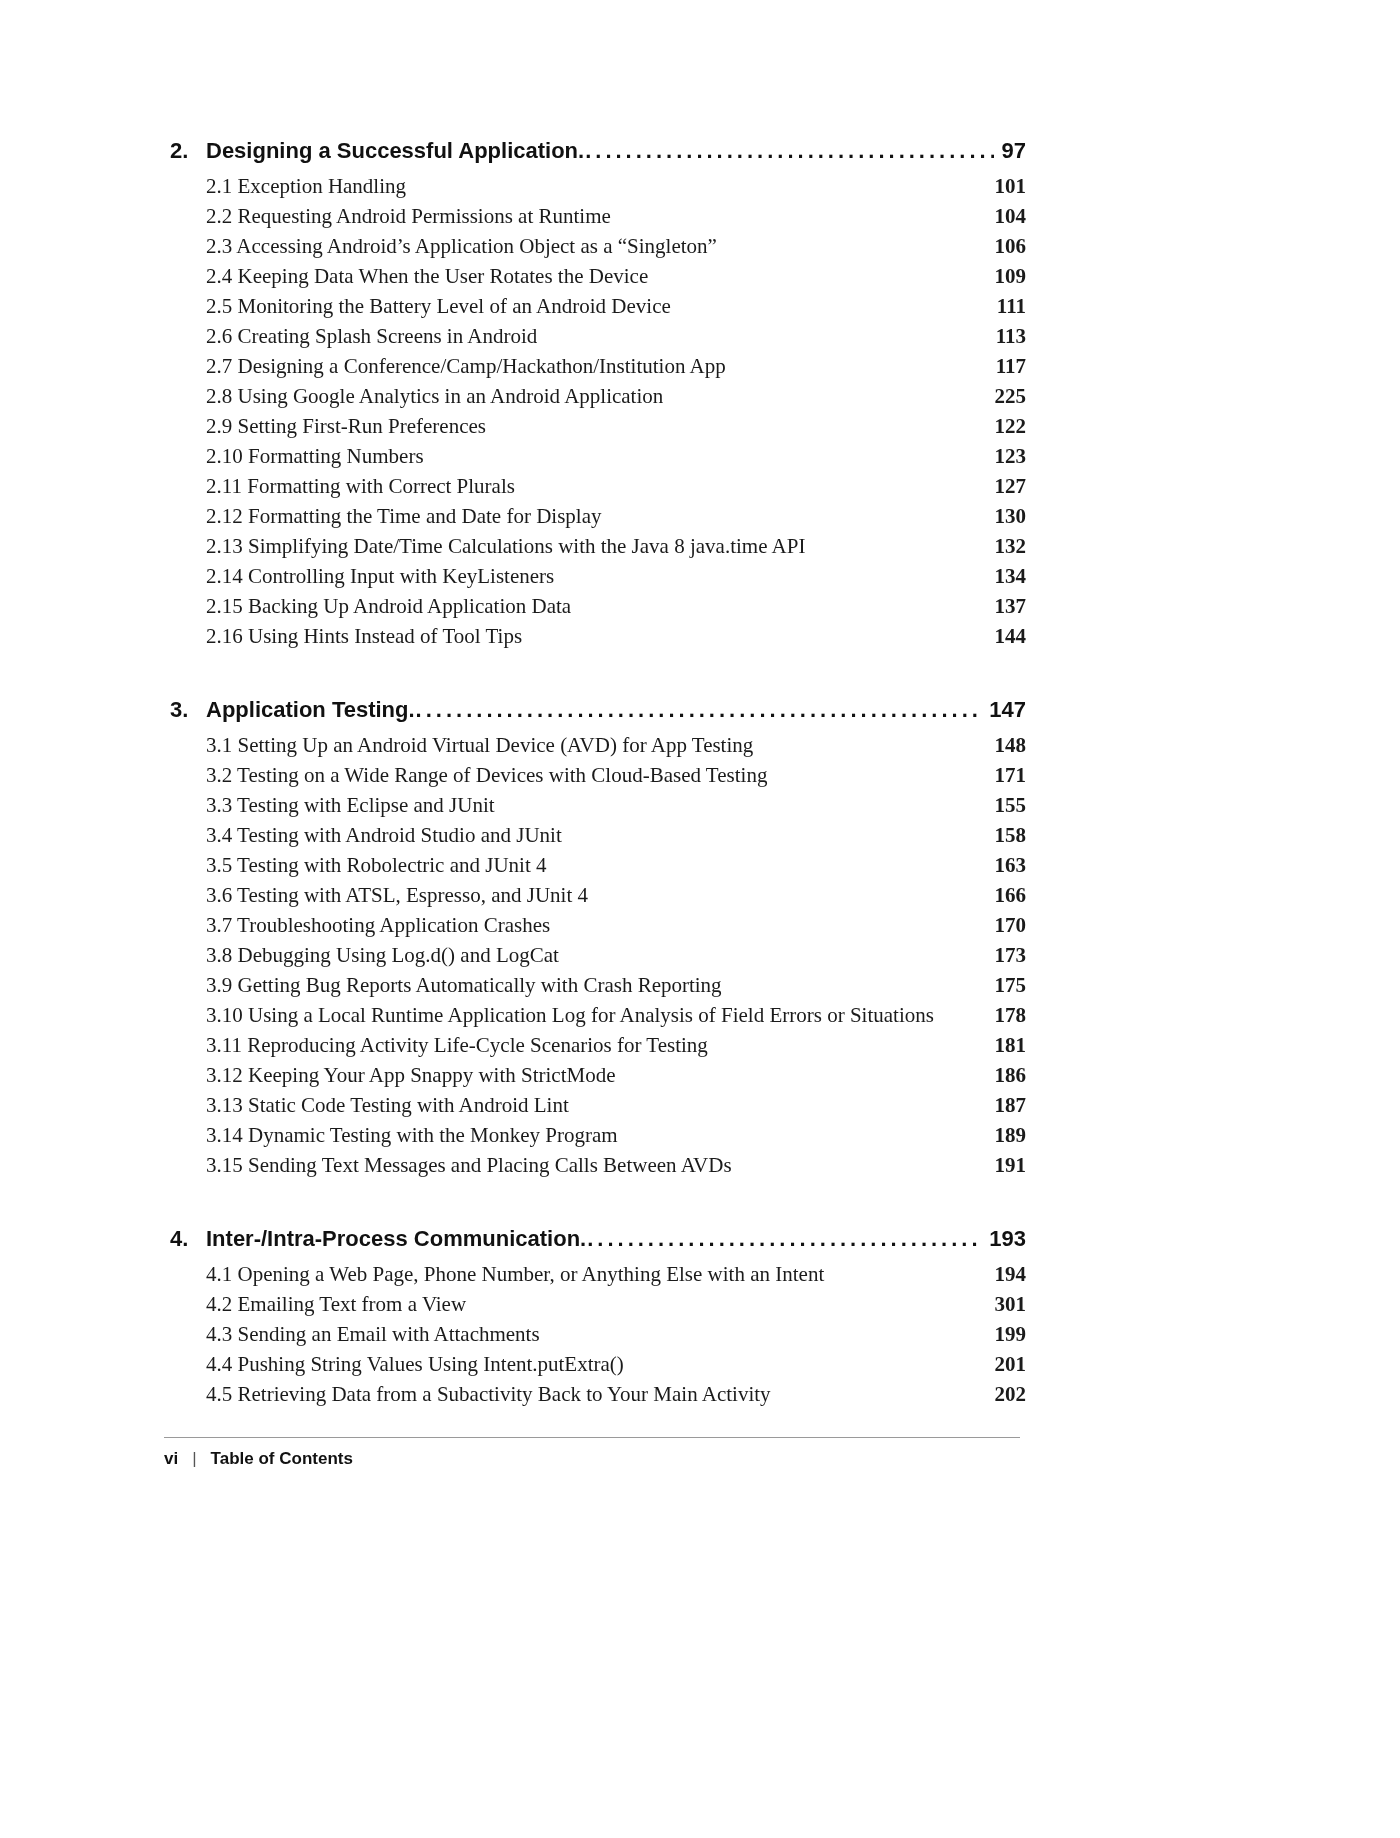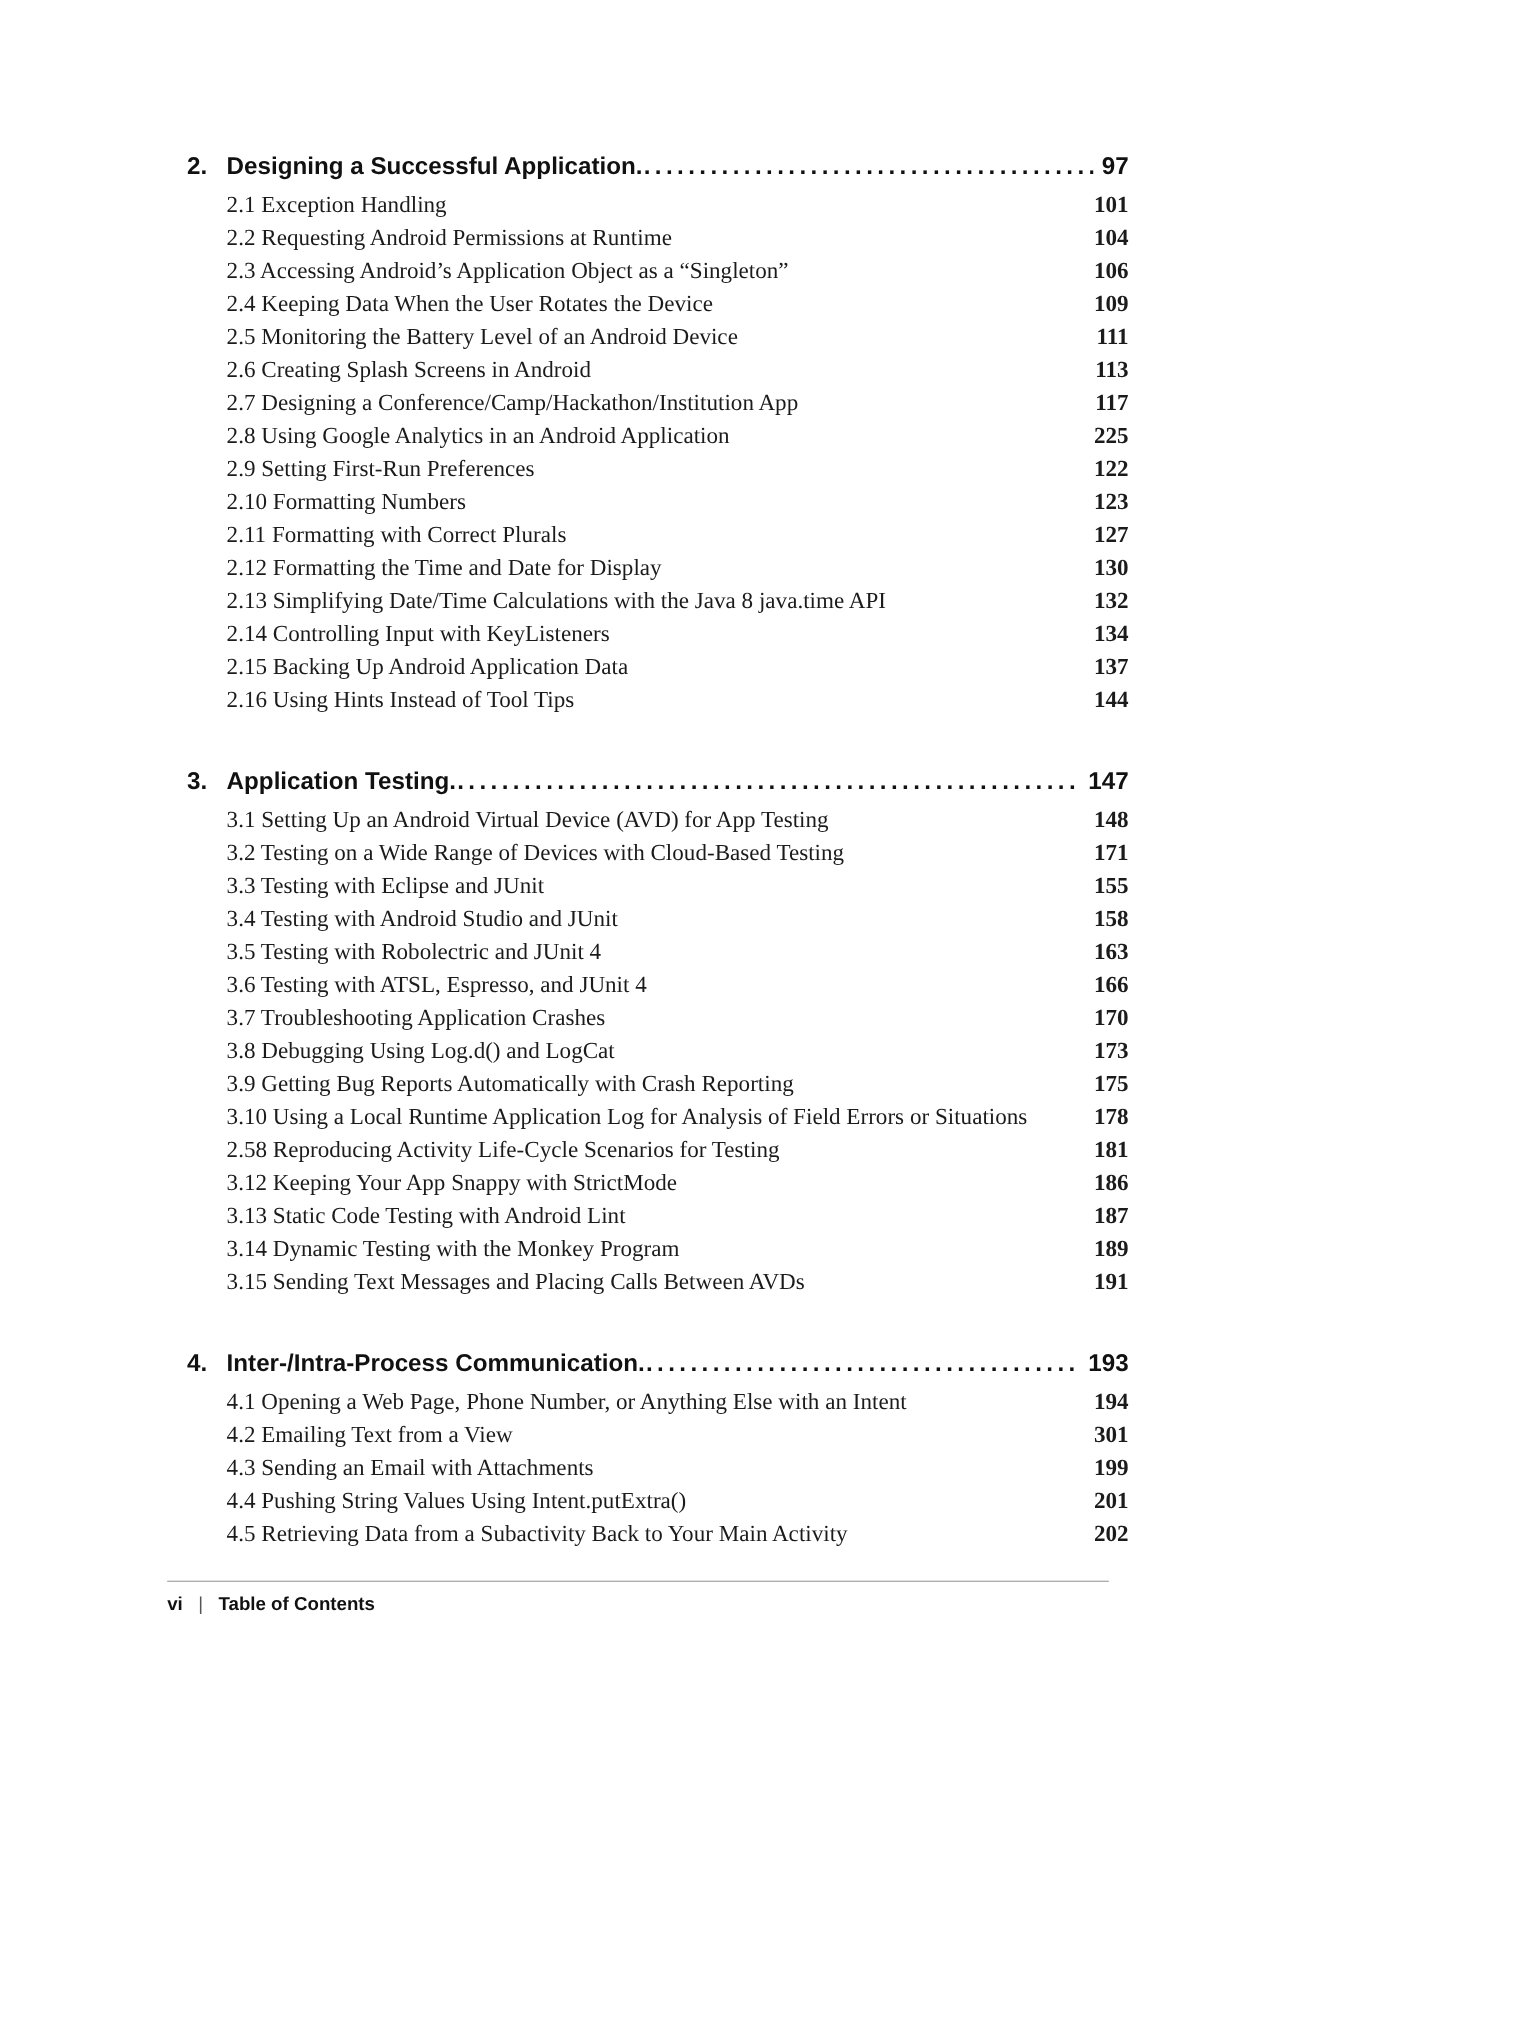--- a/index.html
+++ b/index.html
@@ -52,21 +52,21 @@
   }
   .entry-label {
     flex: 1;
     padding-left: 16px;
     text-indent: -16px;
     padding-right: 14px;
   }
   .entry-page { flex: none; font-weight: bold; }
   .footer {
     position: absolute;
-    left: 152px;
+    left: 164px;
     top: 1437px;
     width: 856px;
   }
   .footer-rule {
     border: none;
     border-top: 1px solid #9a9a9a;
     height: 0;
     margin-bottom: 11px;
   }
   .footer-text {
@@ -231,21 +231,21 @@
     <span class="entry-label">3.9 Getting Bug Reports Automatically with Crash Reporting</span>
     <span class="entry-page">175</span>
   </div>
 
   <div class="entry">
     <span class="entry-label">3.10 Using a Local Runtime Application Log for Analysis of Field Errors or Situations</span>
     <span class="entry-page">178</span>
   </div>
 
   <div class="entry">
-    <span class="entry-label">2.58 Reproducing Activity Life-Cycle Scenarios for Testing</span>
+    <span class="entry-label">3.11 Reproducing Activity Life-Cycle Scenarios for Testing</span>
     <span class="entry-page">181</span>
   </div>
 
   <div class="entry">
     <span class="entry-label">3.12 Keeping Your App Snappy with StrictMode</span>
     <span class="entry-page">186</span>
   </div>
 
   <div class="entry">
     <span class="entry-label">3.13 Static Code Testing with Android Lint</span>

